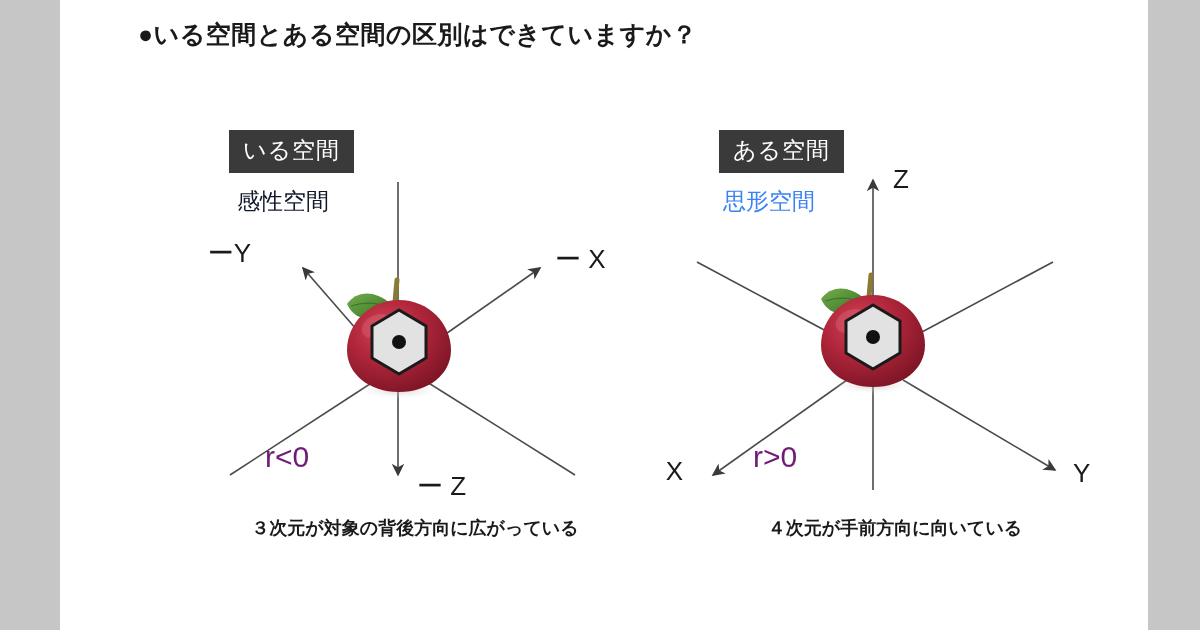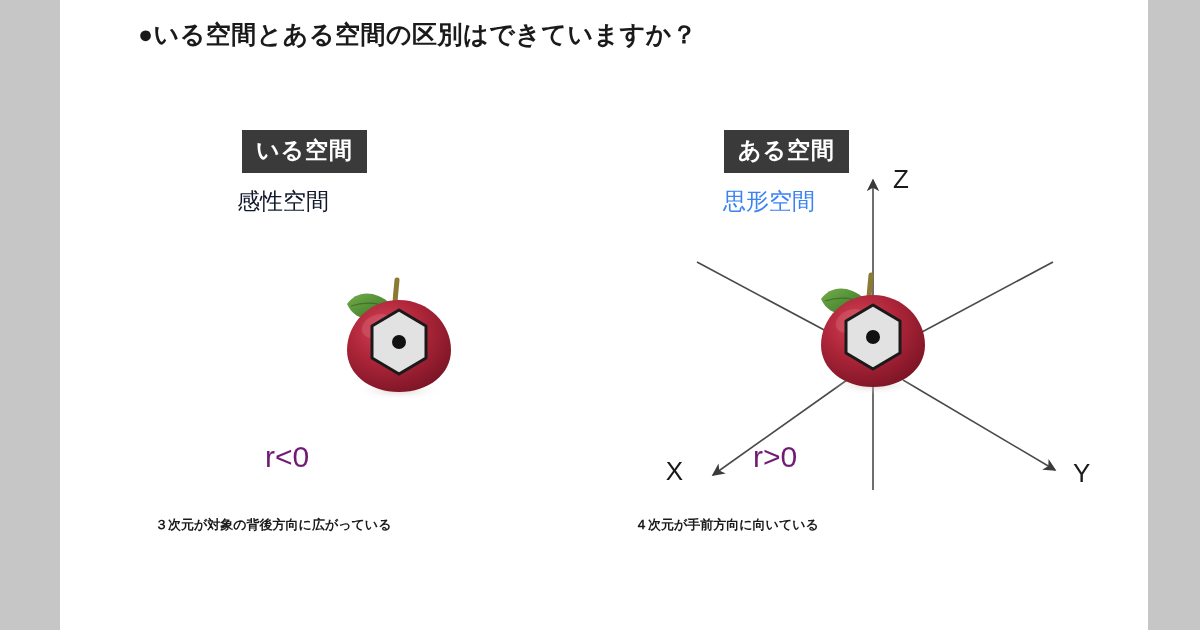--- a/index.html
+++ b/index.html
@@ -61,28 +61,27 @@
   }
   .panel-left  { left: 95px; }
   .panel-right { left: 575px; }
 
   .badge {
     position: absolute;
     top: 20px;
     background: #3a3a3a;
     color: #ffffff;
     font-size: 23px;
-    font-weight: bold;
+    font-weight: normal;
     padding: 5px 14px 7px 14px;
     letter-spacing: 1px;
     white-space: nowrap;
-    margin-left: 13px;
   }
   .panel-left  .badge { left: 74px; }
-  .panel-right .badge { left: 76px; }
+  .panel-right .badge { left: 84px; }
 
   .subtitle {
     position: absolute;
     top: 76px;
     font-size: 23px;
     font-weight: normal;
     white-space: nowrap;
   }
   .panel-left  .subtitle { left: 82px; color: #0f172a; }
   .panel-right .subtitle { left: 88px; color: #3b82f6; }
@@ -116,21 +115,22 @@
     white-space: nowrap;
   }
   .panel-left  .rval { left: 110px; top: 330px; }
   .panel-right .rval { left: 118px; top: 330px; }
 
   
   .caption {
     position: absolute;
     top: 405px;
     width: 520px;
-    font-size: 13px;
+    text-align: center;
+    font-size: 18px;
     font-weight: bold;
     color: #1a1a1a;
     line-height: 1.55;
   }
   .caption div { white-space: nowrap; }
 
   .axis-label {
     font-family: "Liberation Sans", "DejaVu Sans", sans-serif;
     font-size: 26px;
     fill: #1a1a1a;
@@ -146,20 +146,45 @@
 
   <div class="stage">
 
     <div class="title">●いる空間とある空間の区別はできていますか？</div>
 
     <div class="panel panel-left">
 
       <div class="badge">いる空間</div>
       <div class="subtitle">感性空間</div>
 
+      <div class="diagram">
+        <svg width="520" height="380" viewBox="0 0 520 380" xmlns="http://www.w3.org/2000/svg">
+          <defs>
+            <marker id="ahL" markerWidth="9" markerHeight="9" refX="7" refY="4.5" orient="auto">
+              <path d="M0,0.6 L8,4.5 L0,8.4 L2.2,4.5 Z" fill="#3a3a3a"></path>
+            </marker>
+          </defs>
+          <g stroke="#4a4a4a" stroke-width="1.6" fill="none">
+
+            <line x1="243" y1="32" x2="243" y2="170"></line>
+            <line x1="243" y1="215" x2="243" y2="325" marker-end="url(#ahL)"></line>
+
+            <line x1="215" y1="195" x2="148" y2="118" marker-end="url(#ahL)"></line>
+
+            <line x1="275" y1="195" x2="385" y2="118" marker-end="url(#ahL)"></line>
+
+            <line x1="218" y1="232" x2="75" y2="325"></line>
+
+            <line x1="272" y1="232" x2="420" y2="325"></line>
+          </g>
+          <text class="axis-label" x="96" y="112" text-anchor="end">ーY</text>
+          <text class="axis-label" x="400" y="118" text-anchor="start">ー X</text>
+          <text class="axis-label" x="262" y="345" text-anchor="start">ー Z</text>
+        </svg>
+      </div>
 
       <div class="apple-wrap">
         <svg width="130" height="142" viewBox="0 0 130 142" xmlns="http://www.w3.org/2000/svg">
           <defs>
             <radialGradient id="appG1" cx="38%" cy="32%" r="72%">
               <stop offset="0%" stop-color="#d6455a"></stop>
               <stop offset="48%" stop-color="#b0263a"></stop>
               <stop offset="100%" stop-color="#7d1526"></stop>
             </radialGradient>
             <radialGradient id="shadG1" cx="50%" cy="50%" r="50%">

